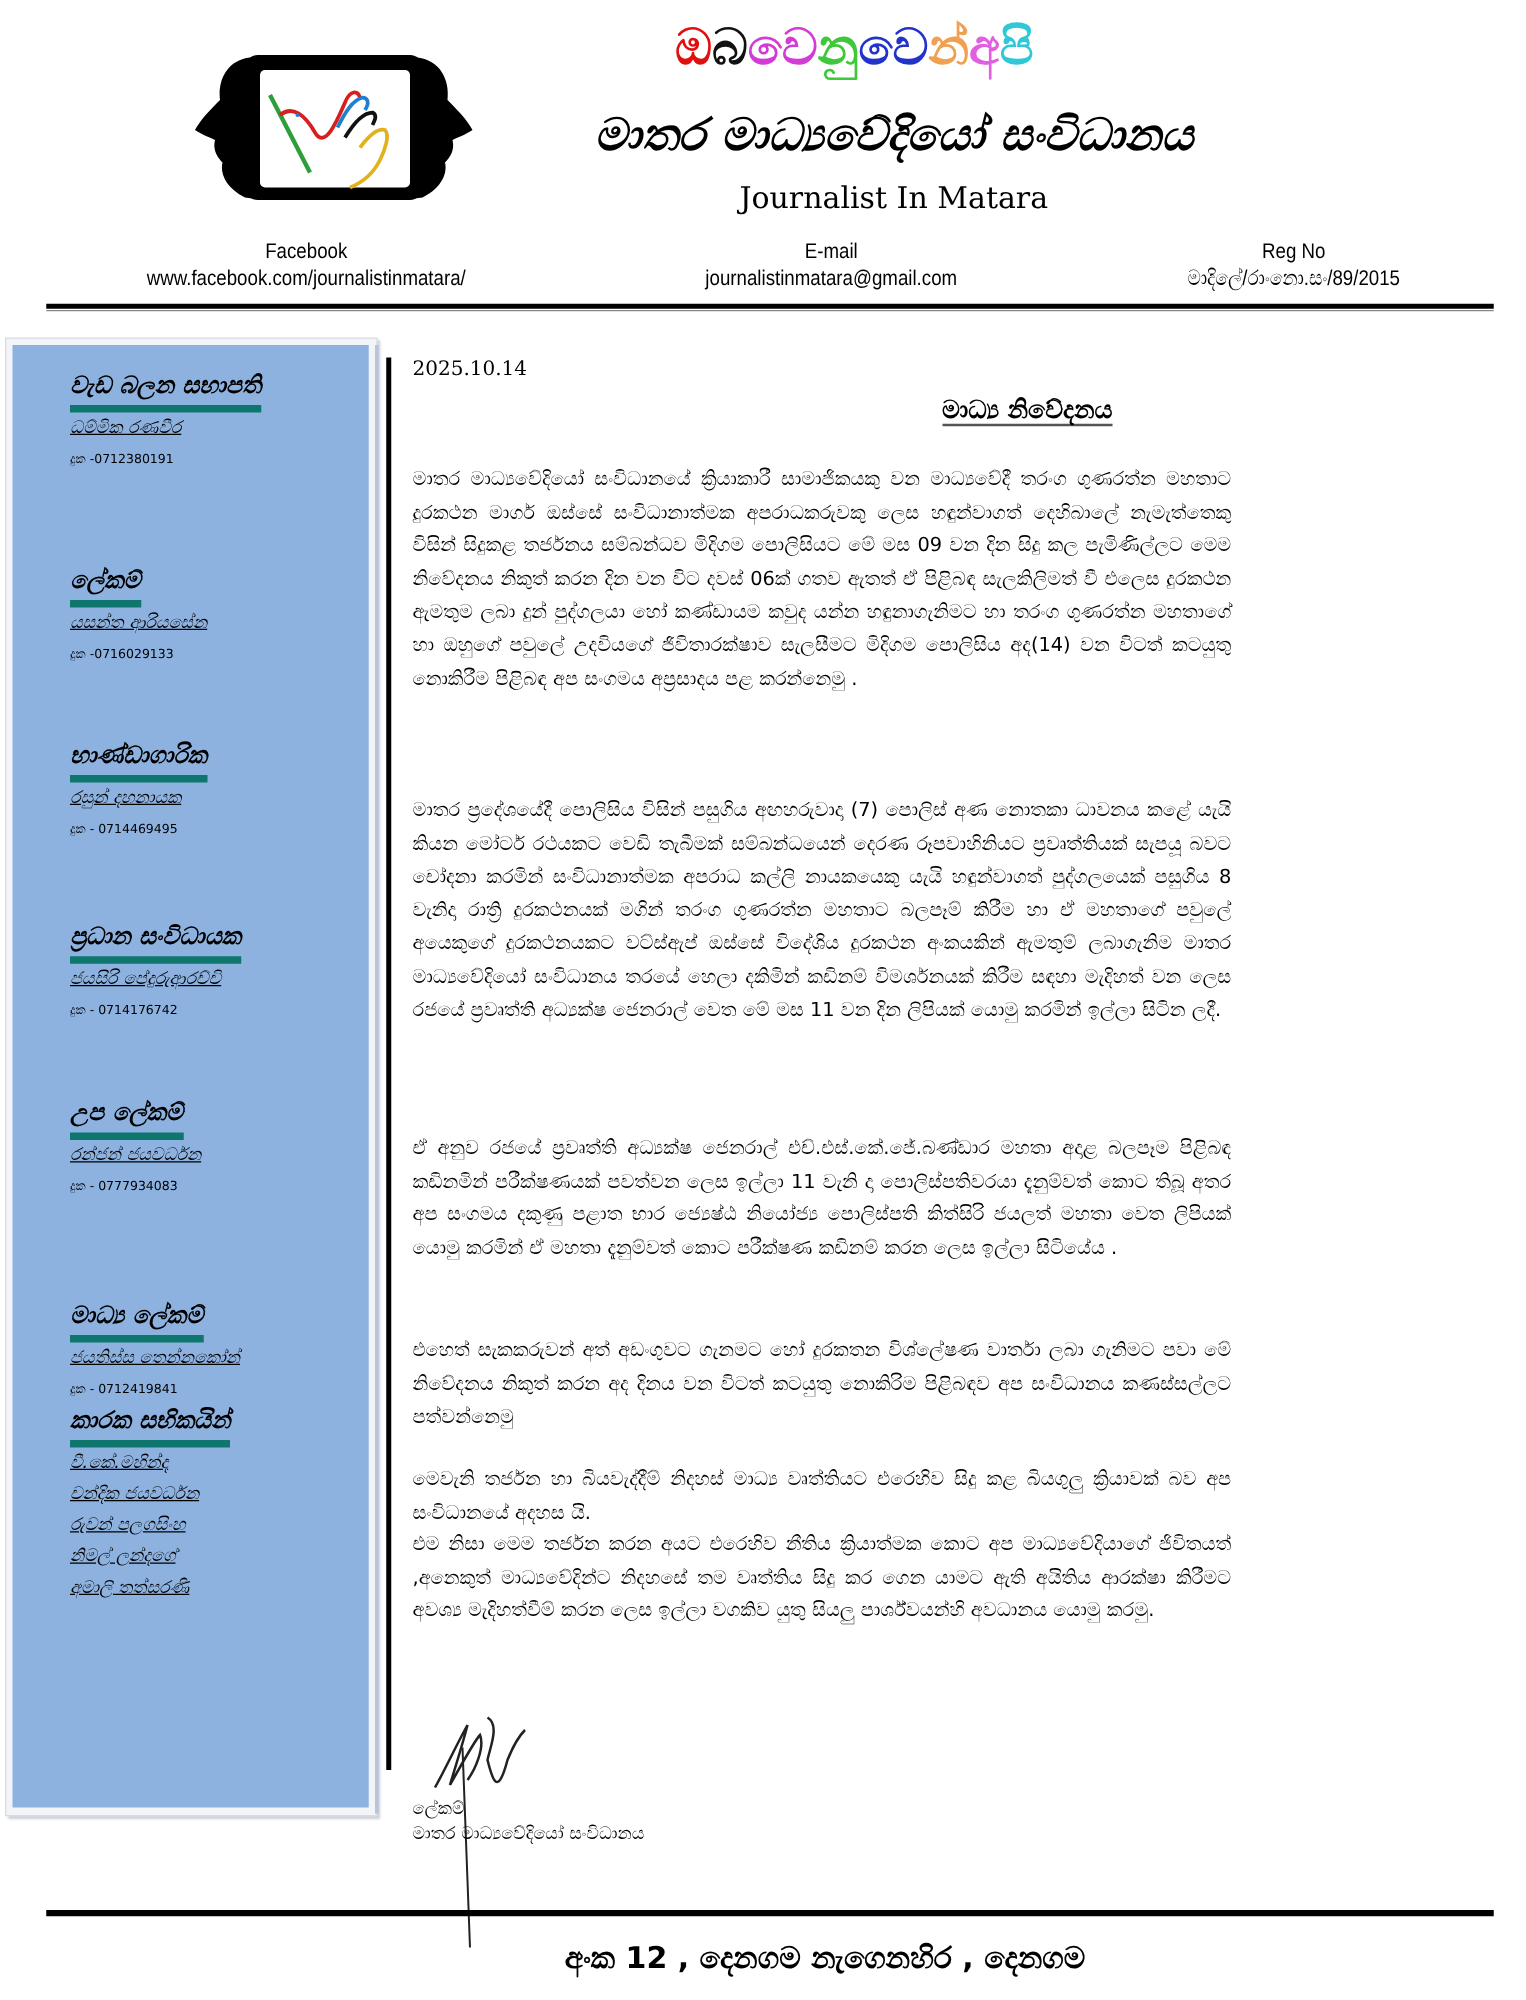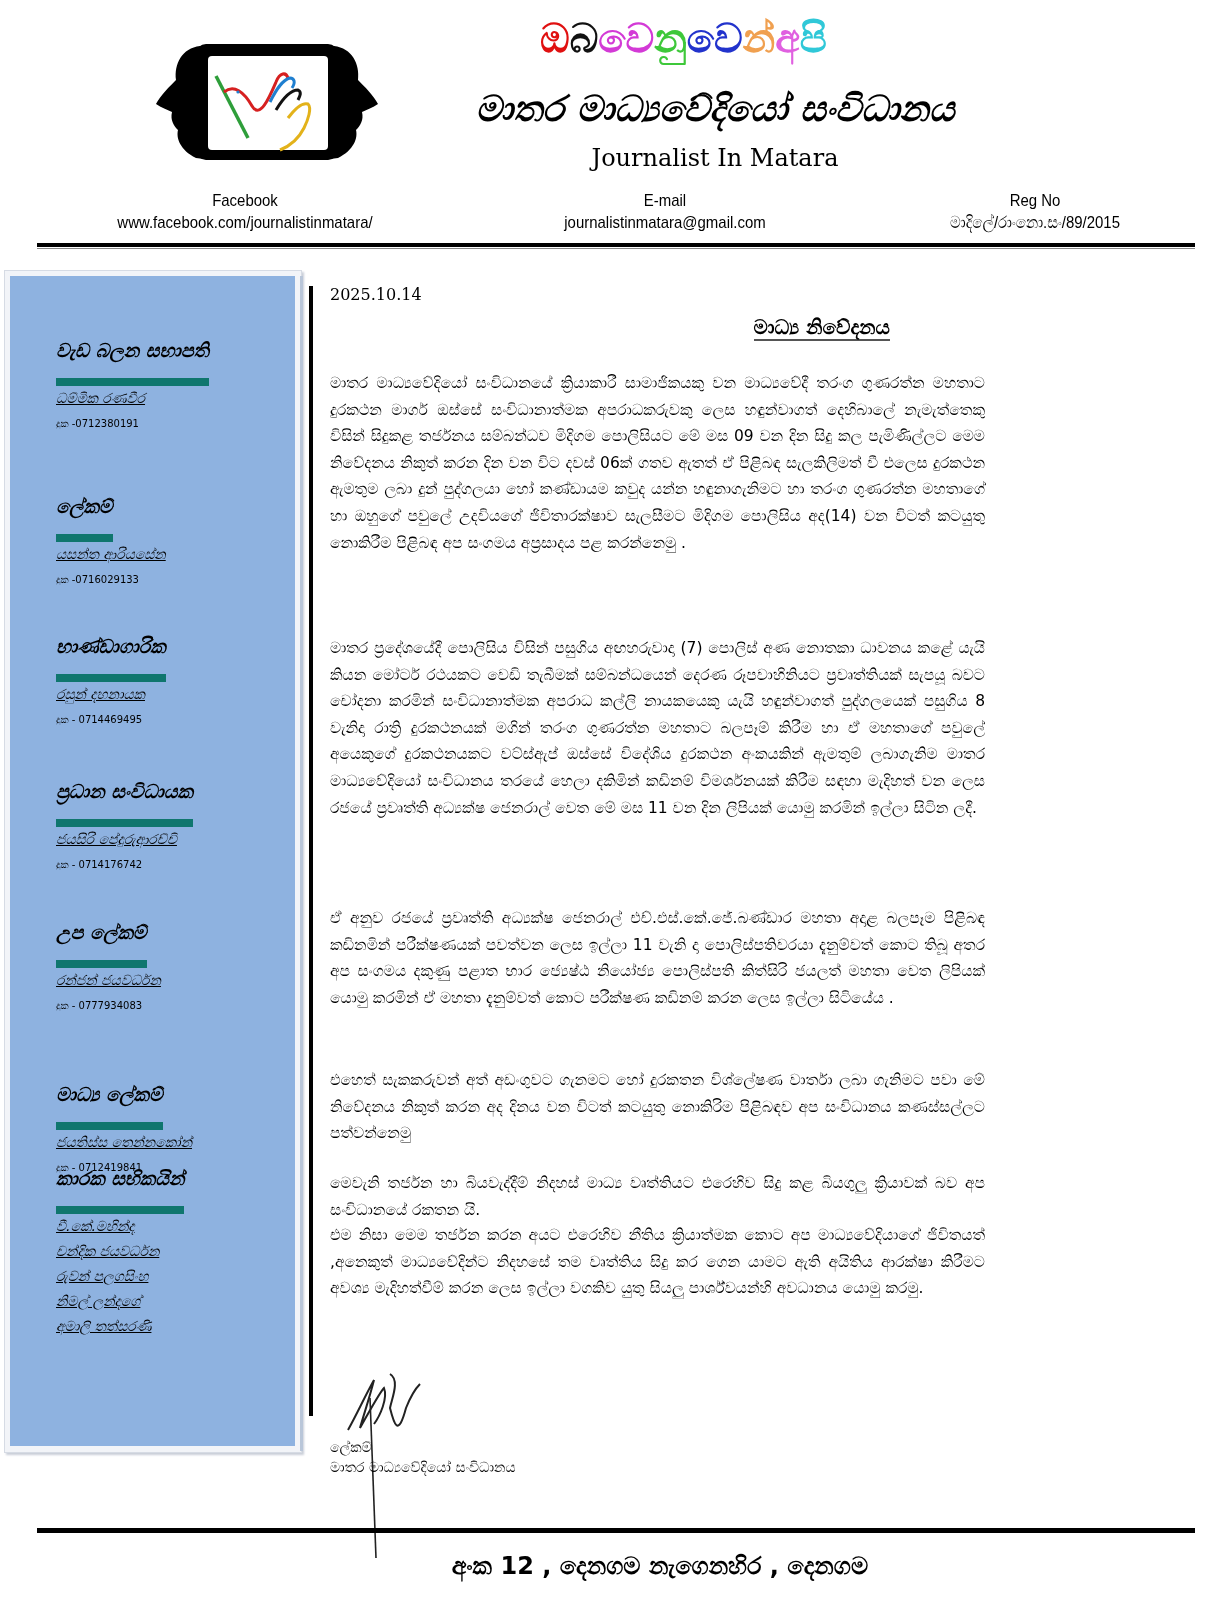--- a/index.html
+++ b/index.html
@@ -20,21 +20,21 @@
     .contact-reg { left: 900px; width: 270px; }
 
     .header-rule { position: absolute; left: 37px; top: 243px; width: 1158px; height: 4px; background: #000; }
     .header-rule2 { position: absolute; left: 37px; top: 248px; width: 1158px; height: 1px; background: #888; }
 
     
     .sidebar-frame { position: absolute; left: 4px; top: 270px; width: 296px; height: 1181px; background: #f2f4f8; border: 1px solid #d6dbe4; box-shadow: 2px 2px 2px #c9ced8; }
     .sidebar { position: absolute; left: 10px; top: 276px; width: 285px; height: 1170px; background: #8eb2e0; }
     .sidebar-edge { position: absolute; left: 300px; top: 276px; width: 3px; height: 1175px; background: #b9c6d9; }
     .sb-group { position: absolute; left: 56px; font-style: italic; }
-    .sb-title { display: inline-block; font-weight: bold; font-size: 19px; line-height: 24px; border-bottom: 8px solid #0f766e; padding-bottom: 16px; margin-top: 42px; }
+    .sb-title { display: inline-block; font-weight: bold; font-size: 19px; line-height: 24px; border-bottom: 6px solid #0f766e; padding-bottom: 4px; }
     .sb-line { font-size: 14px; line-height: 25px; white-space: nowrap; text-decoration: underline; }
     .sb-phone { font-size: 10px; line-height: 26px; white-space: nowrap; font-style: normal; }
 
     
     .vbar { position: absolute; left: 309px; top: 286px; width: 4px; height: 1130px; background: #000; }
     .date { position: absolute; left: 330px; top: 284px; font-family: "DejaVu Serif", serif; font-size: 16px; line-height: 22px; }
     .doc-title { position: absolute; left: 600px; top: 308px; width: 290px; text-align: right; font-size: 20px; font-weight: bold; line-height: 38px; }
     .doc-title span { border-bottom: 2px solid #555; }
 
     .para { position: absolute; left: 330px; width: 655px; font-size: 15.5px; line-height: 26.6px; text-align: justify; text-align-last: left; }
@@ -150,21 +150,21 @@
 
 <div class="vbar"></div>
 
 <div class="date">2025.10.14</div>
 <div class="doc-title"><span>මාධ්‍ය නිවේදනය</span></div>
 
 <div class="para p1">මාතර මාධ්‍යවේදියෝ සංවිධානයේ ක්‍රියාකාරී සාමාජිකයකු වන මාධ්‍යවේදී තරංග ගුණරත්න මහතාට දුරකථන මාර්ග ඔස්සේ සංවිධානාත්මක අපරාධකරුවකු ලෙස හඳුන්වාගත් දෙහිබාලේ නැමැත්තෙකු විසින් සිදුකළ තර්ජනය සම්බන්ධව මිදිගම පොලිසියට මේ මස 09 වන දින සිදු කල පැමිණිල්ලට මෙම නිවේදනය නිකුත් කරන දින වන විට දවස් 06ක් ගතව ඇතත් ඒ පිළිබඳ සැලකිලිමත් වී එලෙස දුරකථන ඇමතුම ලබා දුන් පුද්ගලයා හෝ කණ්ඩායම කවුද යන්න හඳුනාගැනිමට හා තරංග ගුණරත්න මහතාගේ හා ඔහුගේ පවුලේ උදවියගේ ජිවිතාරක්ෂාව සැලසීමට මිදිගම පොලිසිය අද(14) වන විටත් කටයුතු නොකිරීම පිළිබඳ අප සංගමය අප්‍රසාදය පළ කරන්නෙමු .</div>
 <div class="para p2">මාතර ප්‍රදේශයේදී පොලිසිය විසින් පසුගිය අඟහරුවාදා (7) පොලිස් අණ නොතකා ධාවනය කළේ යැයි කියන මෝටර් රථයකට වෙඩි තැබීමක් සම්බන්ධයෙන් දෙරණ රූපවාහිනියට ප්‍රවෘත්තියක් සැපයූ බවට චෝදනා කරමින් සංවිධානාත්මක අපරාධ කල්ලි නායකයෙකු යැයි හඳුන්වාගත් පුද්ගලයෙක් පසුගිය 8 වැනිදා රාත්‍රි දුරකථනයක් මගින් තරංග ගුණරත්න මහතාට බලපෑම් කිරීම හා ඒ මහතාගේ පවුලේ අයෙකුගේ දුරකථනයකට වට්ස්ඇප් ඔස්සේ විදේශිය දුරකථන අංකයකින් ඇමතුම් ලබාගැනිම මාතර මාධ්‍යවේදියෝ සංවිධානය තරයේ හෙලා දකිමින් කඩිනම් විමර්ශනයක් කිරීම සඳහා මැදිහත් වන ලෙස රජයේ ප්‍රවෘත්ති අධ්‍යක්ෂ ජෙනරාල් වෙත මේ මස 11 වන දින ලිපියක් යොමු කරමින් ඉල්ලා සිටින ලදී.</div>
 <div class="para p3">ඒ අනුව රජයේ ප්‍රවෘත්ති අධ්‍යක්ෂ ජෙනරාල් එච්.එස්.කේ.ජේ.බණ්ඩාර මහතා අදාළ බලපෑම පිළිබඳ කඩිනමින් පරීක්ෂණයක් පවත්වන ලෙස ඉල්ලා 11 වැනි දා පොලිස්පතිවරයා දැනුම්වත් කොට තිබූ අතර අප සංගමය දකුණු පළාත භාර ජ්‍යෙෂ්ඨ නියෝජ්‍ය පොලිස්පති කිත්සිරි ජයලත් මහතා වෙත ලිපියක් යොමු කරමින් ඒ මහතා දැනුම්වත් කොට පරීක්ෂණ කඩිනම් කරන ලෙස ඉල්ලා සිටියේය .</div>
 <div class="para p4"> එහෙත් සැකකරුවන් අත් අඩංගුවට ගැනමට හෝ දුරකතන විශ්ලේෂණ වාර්තා ලබා ගැනිමට පවා මේ නිවේදනය නිකුත් කරන අද දිනය වන විටත් කටයුතු නොකිරිම පිළිබඳව අප සංවිධානය කණස්සල්ලට පත්වන්නෙමු</div>
-<div class="para p5">මෙවැනි තර්ජන හා බියවැද්දීම් නිදහස් මාධ්‍ය වෘත්තියට එරෙහිව සිදු කළ බියගුලු ක්‍රියාවක් බව අප සංවිධානයේ රකතන යි.</div>
+<div class="para p5">මෙවැනි තර්ජන හා බියවැද්දීම් නිදහස් මාධ්‍ය වෘත්තියට එරෙහිව සිදු කළ බියගුලු ක්‍රියාවක් බව අප සංවිධානයේ අදහස යි.</div>
 <div class="para p6">එම නිසා මෙම තර්ජන කරන අයට එරෙහිව නීතිය ක්‍රියාත්මක කොට අප මාධ්‍යවේදියාගේ ජිවිතයත් ,අනෙකුත් මාධ්‍යවේදින්ට නිදහසේ තම වෘත්තිය සිදු කර ගෙන යාමට ඇති අයිතිය ආරක්ෂා කිරීමට අවශ්‍ය මැදිහත්වීම් කරන ලෙස ඉල්ලා වගකිව යුතු සියලු පාර්ශ්වයන්හි අවධානය යොමු කරමු.</div>
 
 <div class="signature">
   <svg width="110" height="200" viewBox="0 0 110 200" style="overflow:visible">
     <path d="M18 62 C28 44 34 30 44 12 C40 28 34 46 30 60 C40 42 52 22 54 20 C58 30 50 48 44 56" fill="none" stroke="#222" stroke-width="2"></path>
     <path d="M40 30 L46 190" fill="none" stroke="#222" stroke-width="1.6"></path>
     <path d="M60 6 C70 12 62 30 60 40 C64 56 68 70 76 40 C80 30 86 20 90 16" fill="none" stroke="#222" stroke-width="2"></path>
   </svg>
 </div>
 <div class="sign-role">ලේකම්</div>

